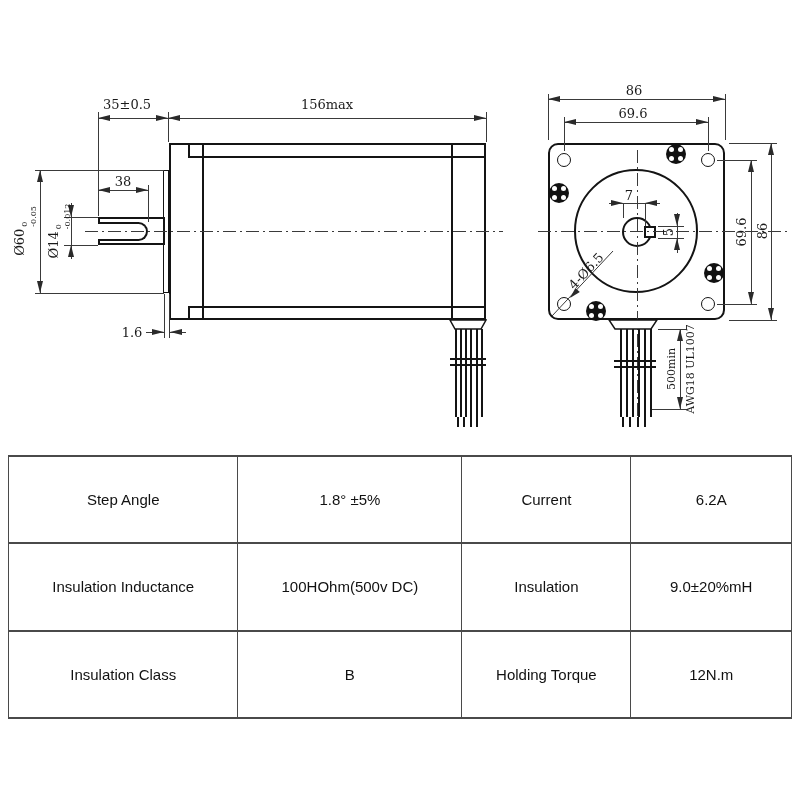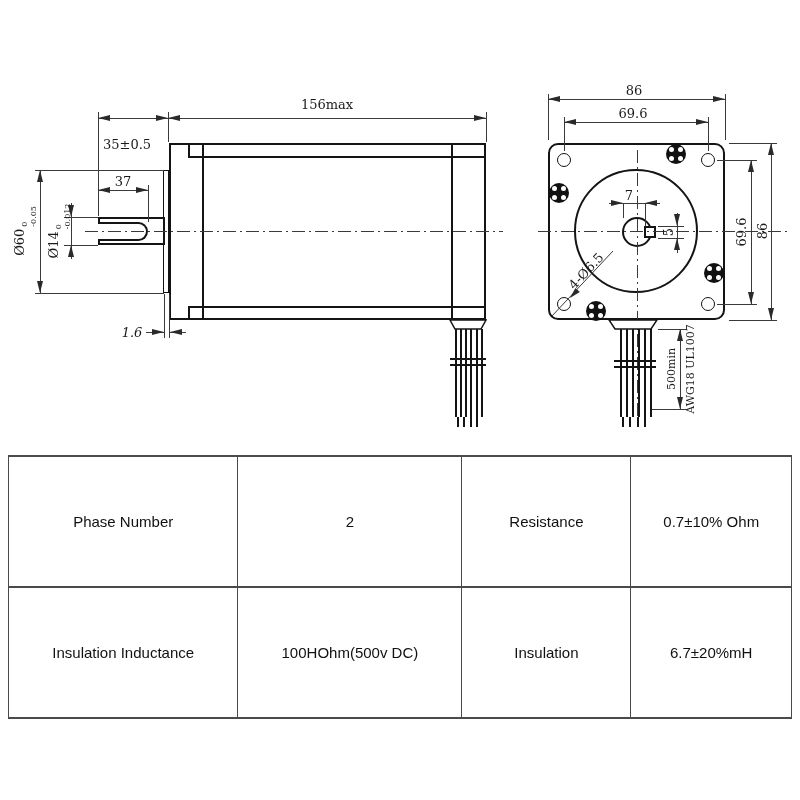--- a/index.html
+++ b/index.html
@@ -65,33 +65,33 @@
   <div class="outline" style="left:98px;top:217px;width:67px;height:28px;"></div>
   <div class="slot" style="left:98px;top:222px;width:50px;height:19px;"></div>
 
   <div class="clh" style="left:85px;top:231px;width:418px;"></div>
 
   <div class="vl" style="left:98px;top:112px;height:104px;"></div>
   <div class="vl" style="left:168px;top:112px;height:30px;"></div>
   <div class="hl" style="left:98px;top:118px;width:70px;"></div>
   <div class="arw l" style="left:98px;top:115px;"></div>
   <div class="arw r" style="left:156px;top:115px;"></div>
-  <div class="dimtxt" style="left:127px;top:104px;margin-top:40px;">35±0.5</div>
+  <div class="dimtxt" style="left:127px;top:104px;">35±0.5</div>
 
   <div class="vl" style="left:486px;top:112px;height:30px;"></div>
   <div class="hl" style="left:168px;top:118px;width:318px;"></div>
   <div class="arw l" style="left:168px;top:115px;"></div>
   <div class="arw r" style="left:474px;top:115px;"></div>
   <div class="dimtxt" style="left:327px;top:104px;">156max</div>
 
   <div class="vl" style="left:148px;top:185px;height:37px;"></div>
   <div class="hl" style="left:98px;top:190px;width:50px;"></div>
   <div class="arw l" style="left:98px;top:187px;"></div>
   <div class="arw r" style="left:136px;top:187px;"></div>
-  <div class="dimtxt" style="left:123px;top:181px;">37</div>
+  <div class="dimtxt" style="left:123px;top:181px;">38</div>
 
   <div class="hl" style="left:35px;top:170px;width:129px;"></div>
   <div class="hl" style="left:35px;top:293px;width:129px;"></div>
   <div class="vl" style="left:40px;top:170px;height:123px;"></div>
   <div class="arw u" style="left:37px;top:170px;"></div>
   <div class="arw d" style="left:37px;top:281px;"></div>
   <div class="dimtxt rot" style="left:25px;top:231px;">
     <span>Ø60</span><span class="tol">
         <span>0</span>
         <span>-0.05</span>
@@ -109,21 +109,21 @@
         <span>-0.012</span>
       </span>
   </div>
 
   <div class="vl" style="left:164px;top:294px;height:44px;"></div>
   <div class="vl" style="left:169px;top:294px;height:44px;"></div>
   <div class="hl" style="left:146px;top:332px;width:18px;"></div>
   <div class="hl" style="left:170px;top:332px;width:16px;"></div>
   <div class="arw r" style="left:152px;top:329px;"></div>
   <div class="arw l" style="left:170px;top:329px;"></div>
-  <div class="dimtxt" style="left:132px;top:332px;font-style:italic;">1.6</div>
+  <div class="dimtxt" style="left:132px;top:332px;">1.6</div>
 
   <svg class="abs" style="left:449px;top:319px;" width="38" height="11" viewBox="0 0 38 11">
     <polygon points="1,1 37,1 32,10 6,10" fill="#fff" stroke="#141414" stroke-width="1.5"></polygon>
   </svg>
   <div class="wire" style="left:455px;top:329px;height:88px;"></div>
   <div class="wire" style="left:460px;top:329px;height:88px;"></div>
   <div class="wire" style="left:465px;top:329px;height:88px;"></div>
   <div class="wire" style="left:470px;top:329px;height:88px;"></div>
   <div class="wire" style="left:476px;top:329px;height:88px;"></div>
   <div class="wire" style="left:481px;top:329px;height:88px;"></div>
@@ -245,28 +245,34 @@
   <div class="dimtxt rot small" style="left:690px;top:369px;">AWG18 UL1007</div>
 
   <table id="spec">
     <colgroup>
         <col style="width:29.3%">
         <col style="width:28.6%">
         <col style="width:21.6%">
         <col style="width:20.5%">
       </colgroup>
     <tbody>
-    <tr>
-      <td>Phase Number</td>
-      <td>2</td>
-      <td>Resistance</td>
-      <td>0.7±10% Ohm</td>
+        <tr>
+      <td>Step Angle</td>
+      <td>1.8° ±5%</td>
+      <td>Current</td>
+      <td>6.2A</td>
     </tr>
     <tr>
       <td>Insulation Inductance</td>
       <td>100HOhm(500v DC)</td>
       <td>Insulation</td>
-      <td>6.7±20%mH</td>
+      <td>9.0±20%mH</td>
+    </tr>
+    <tr>
+      <td>Insulation Class</td>
+      <td>B</td>
+      <td>Holding Torque</td>
+      <td>12N.m</td>
     </tr>
   </tbody>
     </table>
 
 </div>
 
 </body></html>

